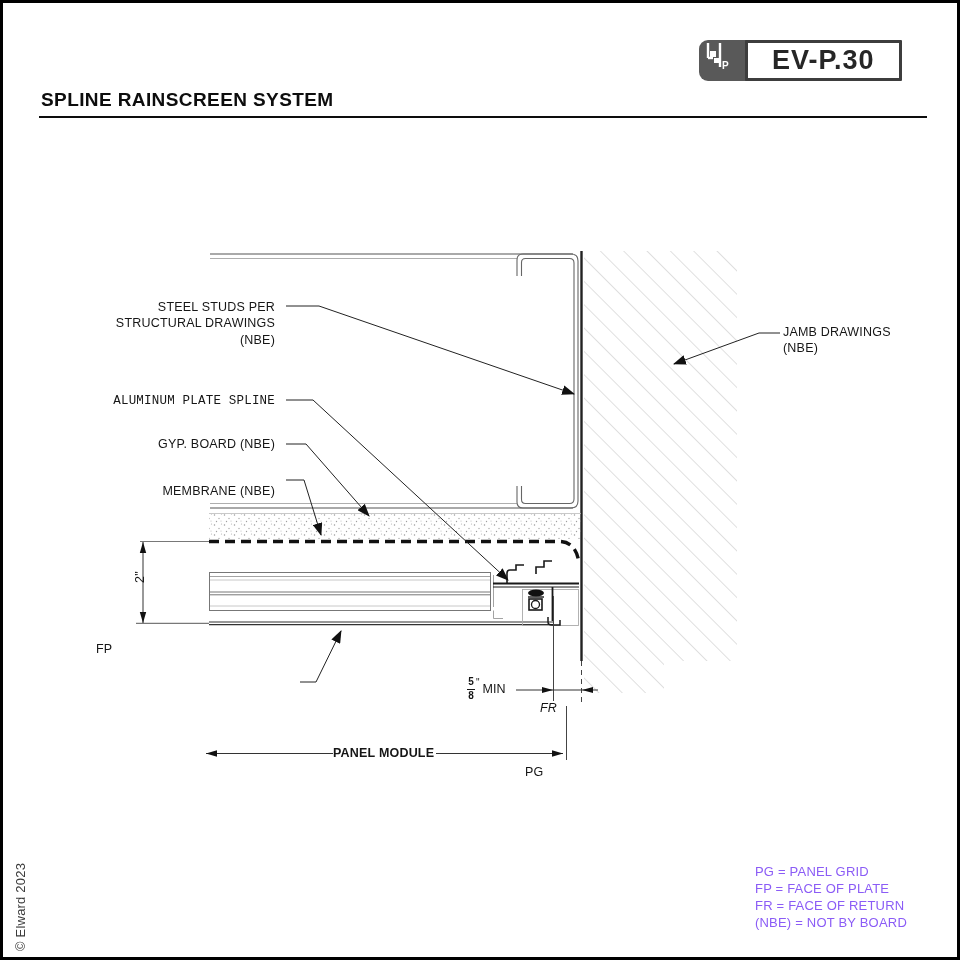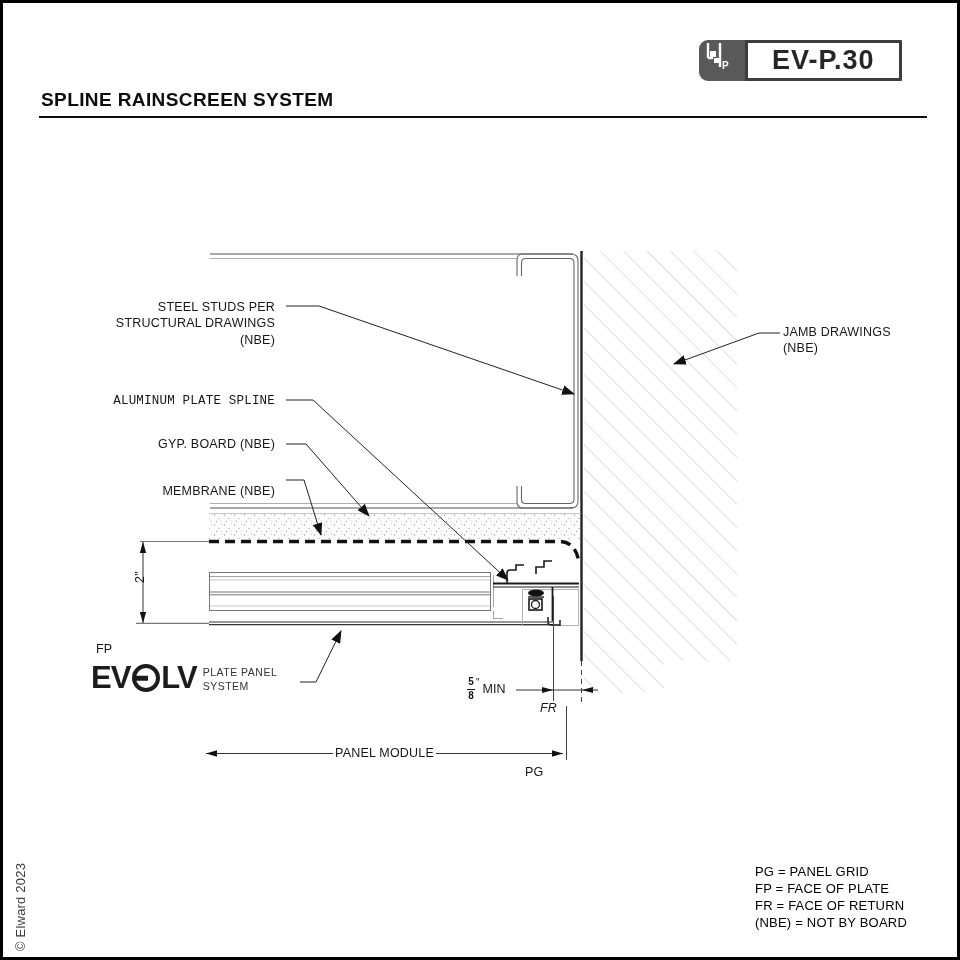--- a/index.html
+++ b/index.html
@@ -21,21 +21,21 @@
   .frac{display:inline-flex;flex-direction:column;align-items:center;font-size:10px;line-height:1;font-weight:bold;}
   .fbar{display:block;width:8px;height:1.2px;background:#161616;margin:1.5px 0;}
   .unit{margin-left:-2px;font-size:10px;align-self:flex-start;}
   
   .evolv{position:absolute;left:88px;top:659px;display:flex;align-items:flex-start;}
   .ev-big{font-size:31px;font-weight:800;letter-spacing:-1px;color:#1c1c1c;line-height:1;}
   .o-glyph{position:relative;display:inline-block;width:20px;height:20px;border:4.5px solid #1c1c1c;border-radius:50%;margin:2px 1px 0 2px;}
   .o-bar{position:absolute;left:-3px;top:50%;width:15px;height:4.5px;background:#1c1c1c;transform:translateY(-50%);}
   .tagline{margin-left:6px;padding-top:4px;font-size:10.5px;letter-spacing:.5px;color:#333;line-height:1.3;}
   
-  .legend{position:absolute;left:752px;top:860px;font-size:13px;line-height:1.32;letter-spacing:.2px;color:#000000;}
+  .legend{position:absolute;left:752px;top:860px;font-size:13px;line-height:1.32;letter-spacing:.2px;color:#8b5cf6;}
   .legend div{white-space:pre;}
   
   .copyright{position:absolute;left:10px;top:948px;transform:rotate(-90deg);transform-origin:0 0;
         font-size:13px;color:#3a3a3a;letter-spacing:.2px;width:130px;}
   svg{position:absolute;left:0;top:0;}
 </style>
 </head>
 <body>
 
 <div class="page">
@@ -166,43 +166,32 @@
   <div class="lbl" style="left:780px;top:321px;">JAMB DRAWINGS
 (NBE)</div>
   <div class="lbl r" style="right:682px;top:390px;font-family:Liberation Mono, monospace;">ALUMINUM PLATE SPLINE</div>
   <div class="lbl r" style="right:682px;top:433px;text-align:center;">GYP. BOARD (NBE)</div>
   <div class="lbl r" style="right:682px;top:480px;margin-left:24px;">MEMBRANE (NBE)</div>
 
   <div class="dim-txt rot" style="left:120px;top:567px;width:34px;text-align:center;">2"</div>
   <div class="dim-txt" style="left:93px;top:611px;margin-top:28px;">FP</div>
   <div class="dim-txt" style="left:537px;top:698px;font-style:italic;">FR</div>
   <div class="dim-txt" style="left:522px;top:762px;">PG</div>
-  <div class="dim-txt" style="left:330px;top:743px;width:103px;text-align:center;">PANEL MODULE</div>
+  <div class="dim-txt" style="left:330px;top:743px;width:103px;font-weight:bold;">PANEL MODULE</div>
 
   <div class="min-dim">
     <span class="frac">
       <span>5</span>
       <span class="fbar"></span>
       <span>8</span>
     </span>
     <span class="unit">"</span>
     <span>MIN</span>
   </div>
 
-  <div class="evolv">
-    <span class="ev-big">EV</span>
-    <span class="o-glyph">
-        <span class="o-bar"></span>
-      </span>
-    <span class="ev-big">LV</span>
-    <span class="tagline">
-      <div>PLATE PANEL</div>
-      <div>SYSTEM</div>
-    </span>
-  </div>
 
   <div class="legend">
     <div>PG = PANEL GRID</div>
     <div>FP = FACE OF PLATE</div>
     <div>FR = FACE OF RETURN</div>
     <div>(NBE) = NOT BY BOARD</div>
   </div>
 
   <div class="copyright">© Elward 2023</div>
 

